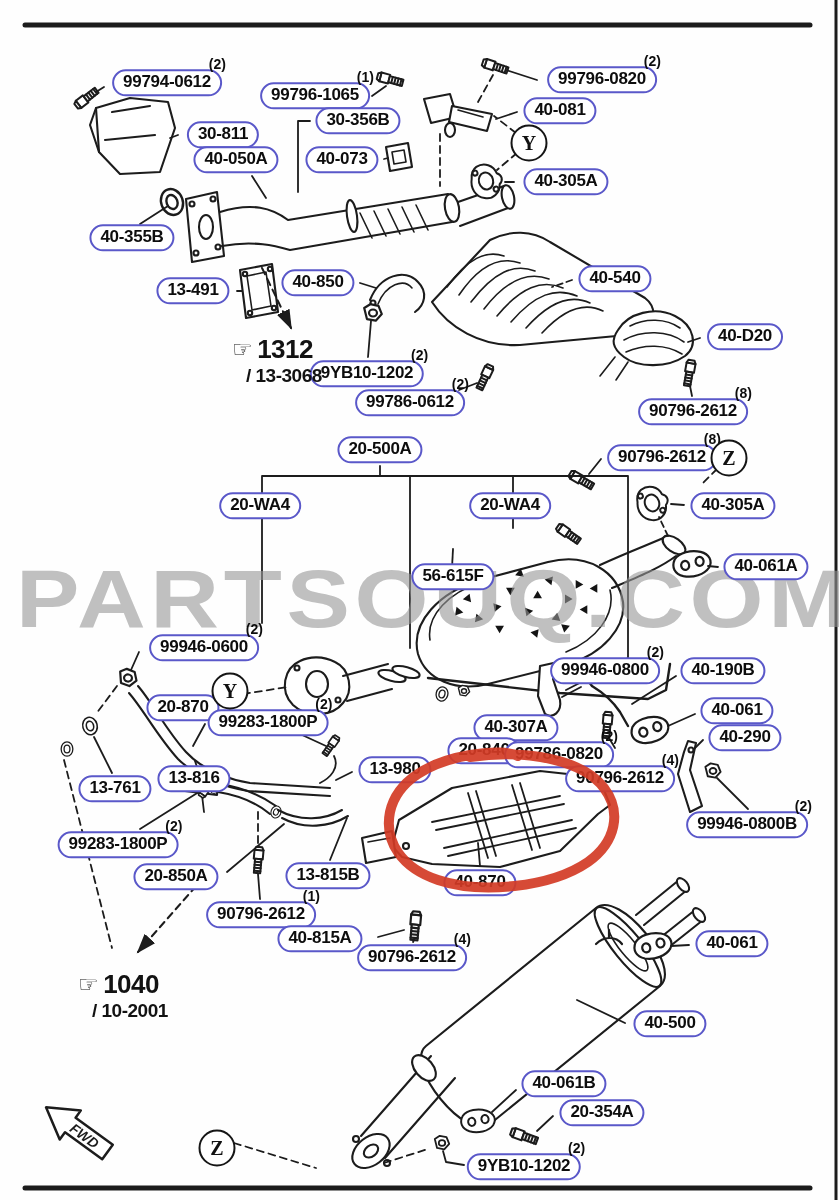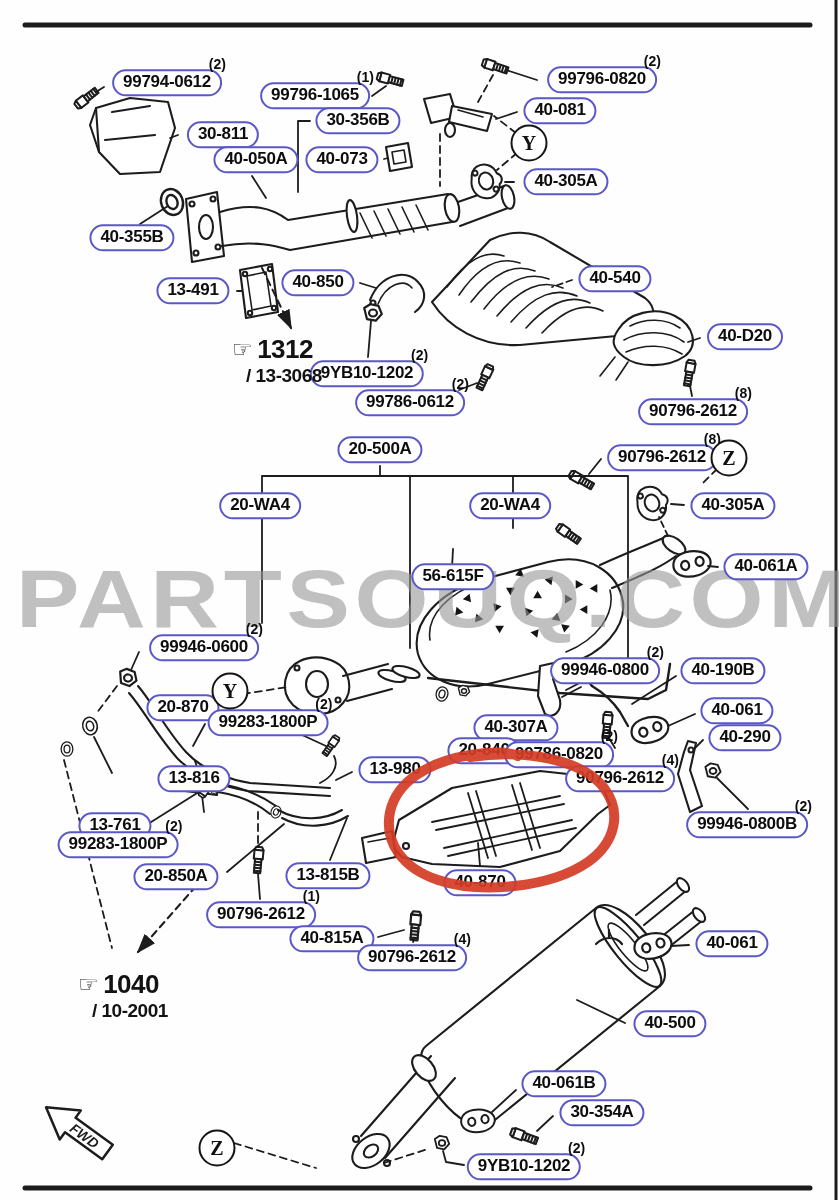--- a/index.html
+++ b/index.html
@@ -297,21 +297,21 @@
 
   <div class="watermark">PARTSOUQ.COM</div>
 
   <div id="labels">
       <div class="plabel" style="left: 167px; top: 83px;"><span>99794-0612</span><span class="pqty">(2)</span></div>
       <div class="plabel" style="left: 315px; top: 96px;"><span>99796-1065</span><span class="pqty">(1)</span></div>
       <div class="plabel" style="left: 358px; top: 121px;"><span>30-356B</span></div>
       <div class="plabel" style="left: 602px; top: 80px;"><span>99796-0820</span><span class="pqty">(2)</span></div>
       <div class="plabel" style="left: 560px; top: 111px;"><span>40-081</span></div>
       <div class="plabel" style="left: 223px; top: 135px;"><span>30-811</span></div>
-      <div class="plabel" style="left: 256px; top: 160px; text-align: center;"><span>40-050A</span></div>
+      <div class="plabel" style="left: 236px; top: 160px; text-align: center;"><span>40-050A</span></div>
       <div class="plabel" style="left: 342px; top: 160px;"><span>40-073</span></div>
       <div class="plabel" style="left: 566px; top: 182px;"><span>40-305A</span></div>
       <div class="plabel" style="left: 132px; top: 238px;"><span>40-355B</span></div>
       <div class="plabel" style="left: 193px; top: 291px;"><span>13-491</span></div>
       <div class="plabel" style="left: 318px; top: 283px;"><span>40-850</span></div>
       <div class="plabel" style="left: 615px; top: 279px;"><span>40-540</span></div>
       <div class="plabel" style="left: 745px; top: 337px;"><span>40-D20</span></div>
       <div class="plabel" style="left: 367px; top: 374px;"><span>9YB10-1202</span><span class="pqty">(2)</span></div>
       <div class="plabel" style="left: 410px; top: 403px;"><span>99786-0612</span><span class="pqty">(2)</span></div>
       <div class="plabel" style="left: 693px; top: 412px;"><span>90796-2612</span><span class="pqty">(8)</span></div>
@@ -328,33 +328,33 @@
       <div class="plabel" style="left: 183px; top: 708px;"><span>20-870</span></div>
       <div class="plabel" style="left: 737px; top: 711px;"><span>40-061</span></div>
       <div class="plabel" style="left: 268px; top: 723px;"><span>99283-1800P</span><span class="pqty">(2)</span></div>
       <div class="plabel" style="left: 516px; top: 728px;"><span>40-307A</span></div>
       <div class="plabel" style="left: 745px; top: 738px;"><span>40-290</span></div>
       <div class="plabel" style="left: 194px; top: 779px;"><span>13-816</span></div>
       <div class="plabel" style="left: 484px; top: 751px;"><span>20-840</span></div>
       <div class="plabel" style="left: 559px; top: 755px;"><span>99786-0820</span><span class="pqty">(2)</span></div>
       <div class="plabel" style="left: 395px; top: 770px;"><span>13-980</span></div>
       <div class="plabel" style="left: 620px; top: 779px;"><span>90796-2612</span><span class="pqty">(4)</span></div>
-      <div class="plabel" style="left: 115px; top: 789px; margin-top: 37px;"><span>13-761</span></div>
+      <div class="plabel" style="left: 115px; top: 789px;"><span>13-761</span></div>
       <div class="plabel" style="left: 747px; top: 825px;"><span>99946-0800B</span><span class="pqty">(2)</span></div>
       <div class="plabel" style="left: 118px; top: 845px;"><span>99283-1800P</span><span class="pqty">(2)</span></div>
       <div class="plabel" style="left: 176px; top: 877px;"><span>20-850A</span></div>
       <div class="plabel" style="left: 328px; top: 876px;"><span>13-815B</span></div>
       <div class="plabel" style="left: 480px; top: 883px;"><span>40-870</span></div>
       <div class="plabel" style="left: 261px; top: 915px;"><span>90796-2612</span><span class="pqty">(1)</span></div>
-      <div class="plabel" style="left: 332px; top: 939px;"><span>40-815A</span></div>
+      <div class="plabel" style="left: 320px; top: 939px;"><span>40-815A</span></div>
       <div class="plabel" style="left: 412px; top: 958px;"><span>90796-2612</span><span class="pqty">(4)</span></div>
       <div class="plabel" style="left: 732px; top: 944px;"><span>40-061</span></div>
       <div class="plabel" style="left: 670px; top: 1024px;"><span>40-500</span></div>
       <div class="plabel" style="left: 564px; top: 1084px;"><span>40-061B</span></div>
-      <div class="plabel" style="left: 602px; top: 1113px;"><span>30-354A</span></div>
+      <div class="plabel" style="left: 602px; top: 1113px;"><span>20-354A</span></div>
       <div class="plabel" style="left: 524px; top: 1167px;"><span>9YB10-1202</span><span class="pqty">(2)</span></div>
       <div class="refcircle" style="left: 529px; top: 143px;">Y</div>
       <div class="refcircle" style="left: 729px; top: 458px;">Z</div>
       <div class="refcircle" style="left: 230px; top: 691px;">Y</div>
       <div class="refcircle" style="left: 217px; top: 1148px;">Z</div>
       <div class="secref" style="left: 232px; top: 360px;">
         <div class="row1">
           <span class="hand-glyph">☞</span>
           <span>1312</span>
         </div>

